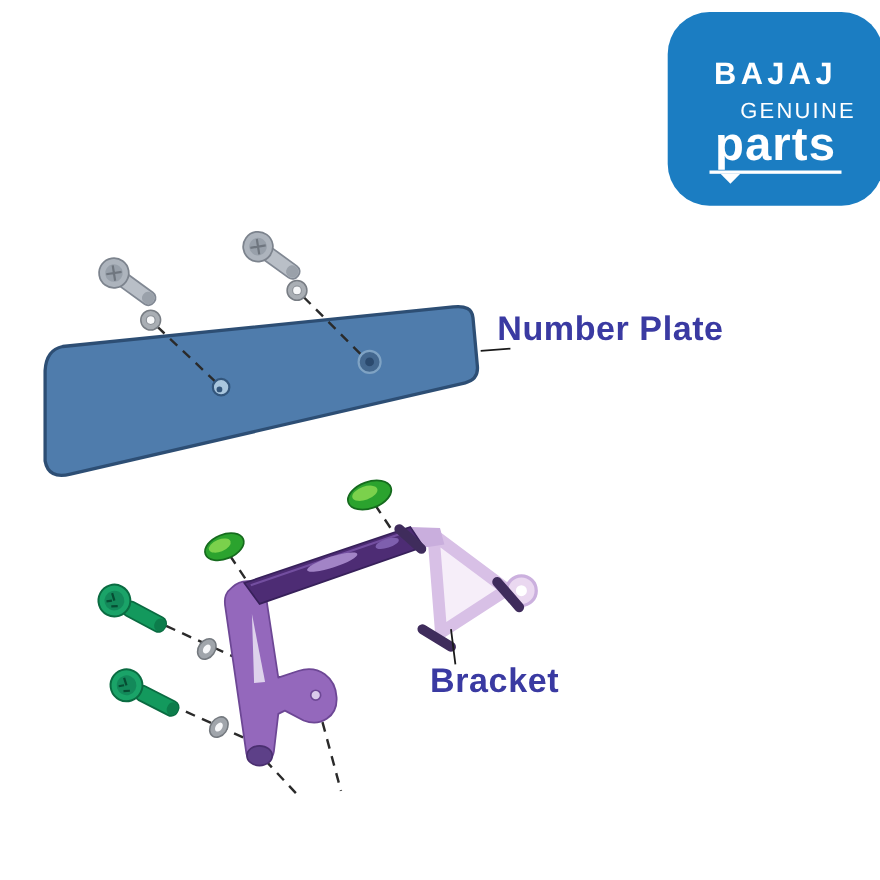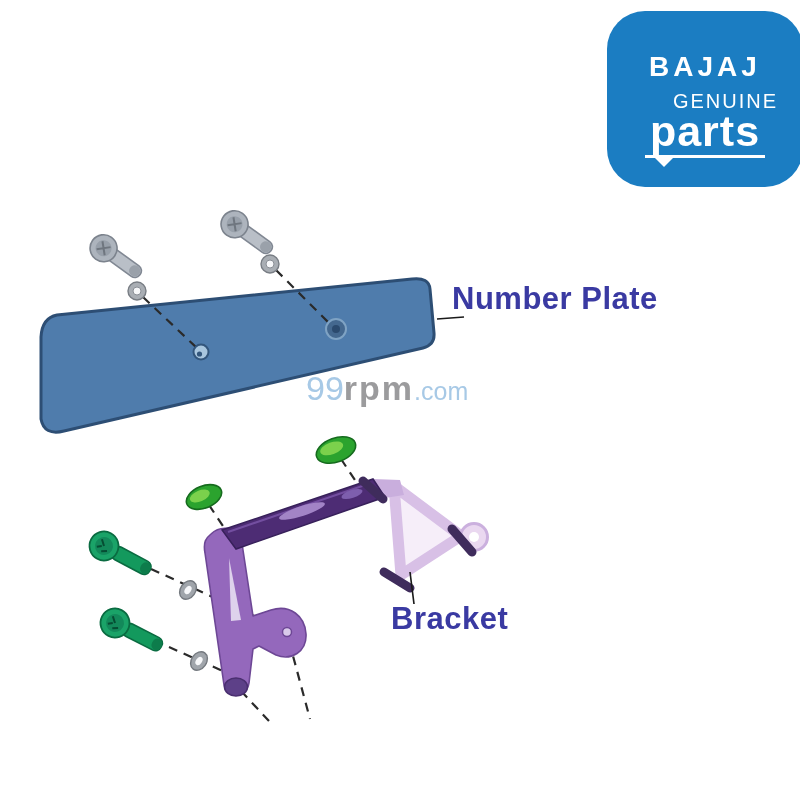--- a/index.html
+++ b/index.html
@@ -155,23 +155,20 @@
     </g>
 
     <line x1="437" y1="319" x2="464" y2="317" stroke="#1a1a1a" stroke-width="1.6"></line>
     <line x1="410" y1="572" x2="414" y2="604" stroke="#1a1a1a" stroke-width="1.6"></line>
   </svg>
 
   <div class="part-label" id="number-plate-label">Number Plate</div>
 
   <div class="part-label" id="bracket-label">Bracket</div>
 
-  <div id="watermark">
-    <span class="wm-light">99</span><span class="wm-bold">rpm</span><span class="wm-small">.com</span>
-  </div>
 
   <div id="logo">
     <div class="logo-bajaj">BAJAJ</div>
     <div class="logo-genuine">GENUINE</div>
     <div class="logo-parts">parts</div>
     <div class="logo-underline"></div>
   </div>
 
 </div>
 

